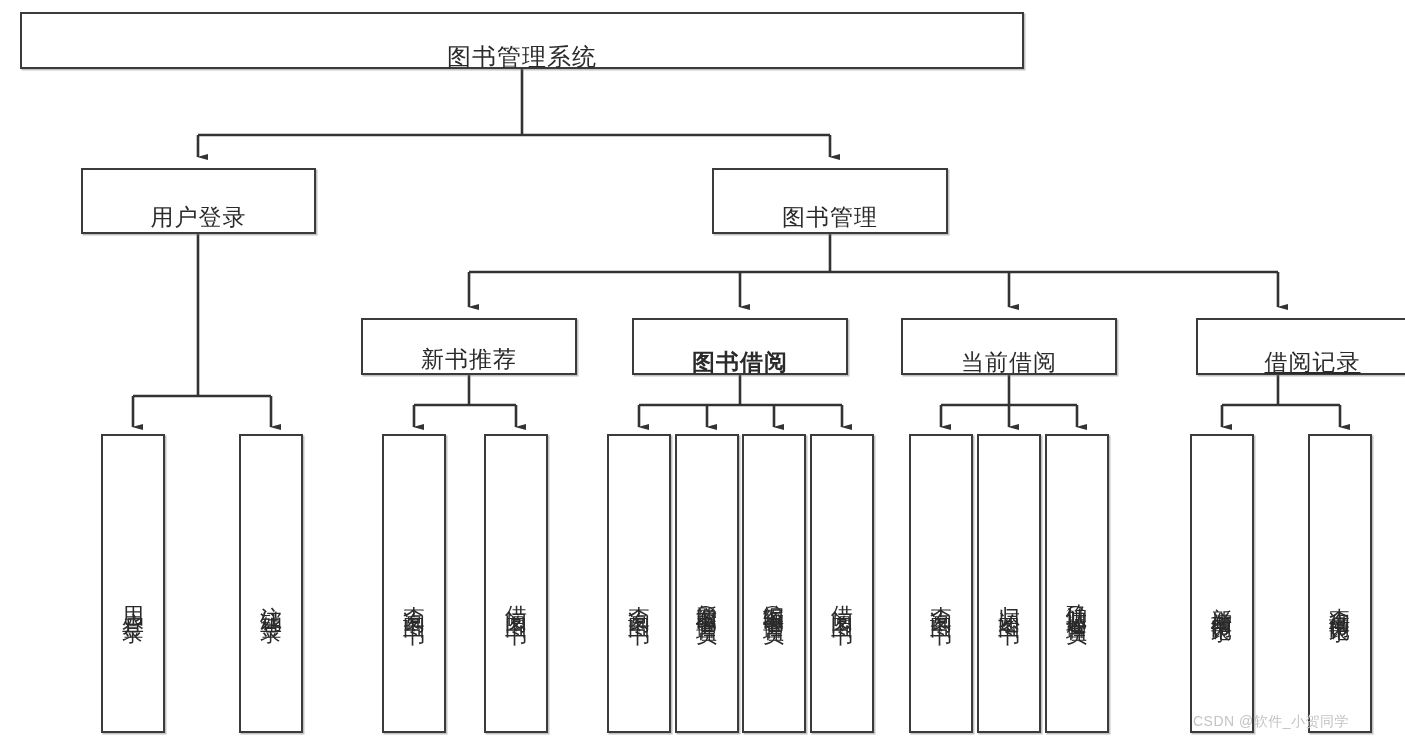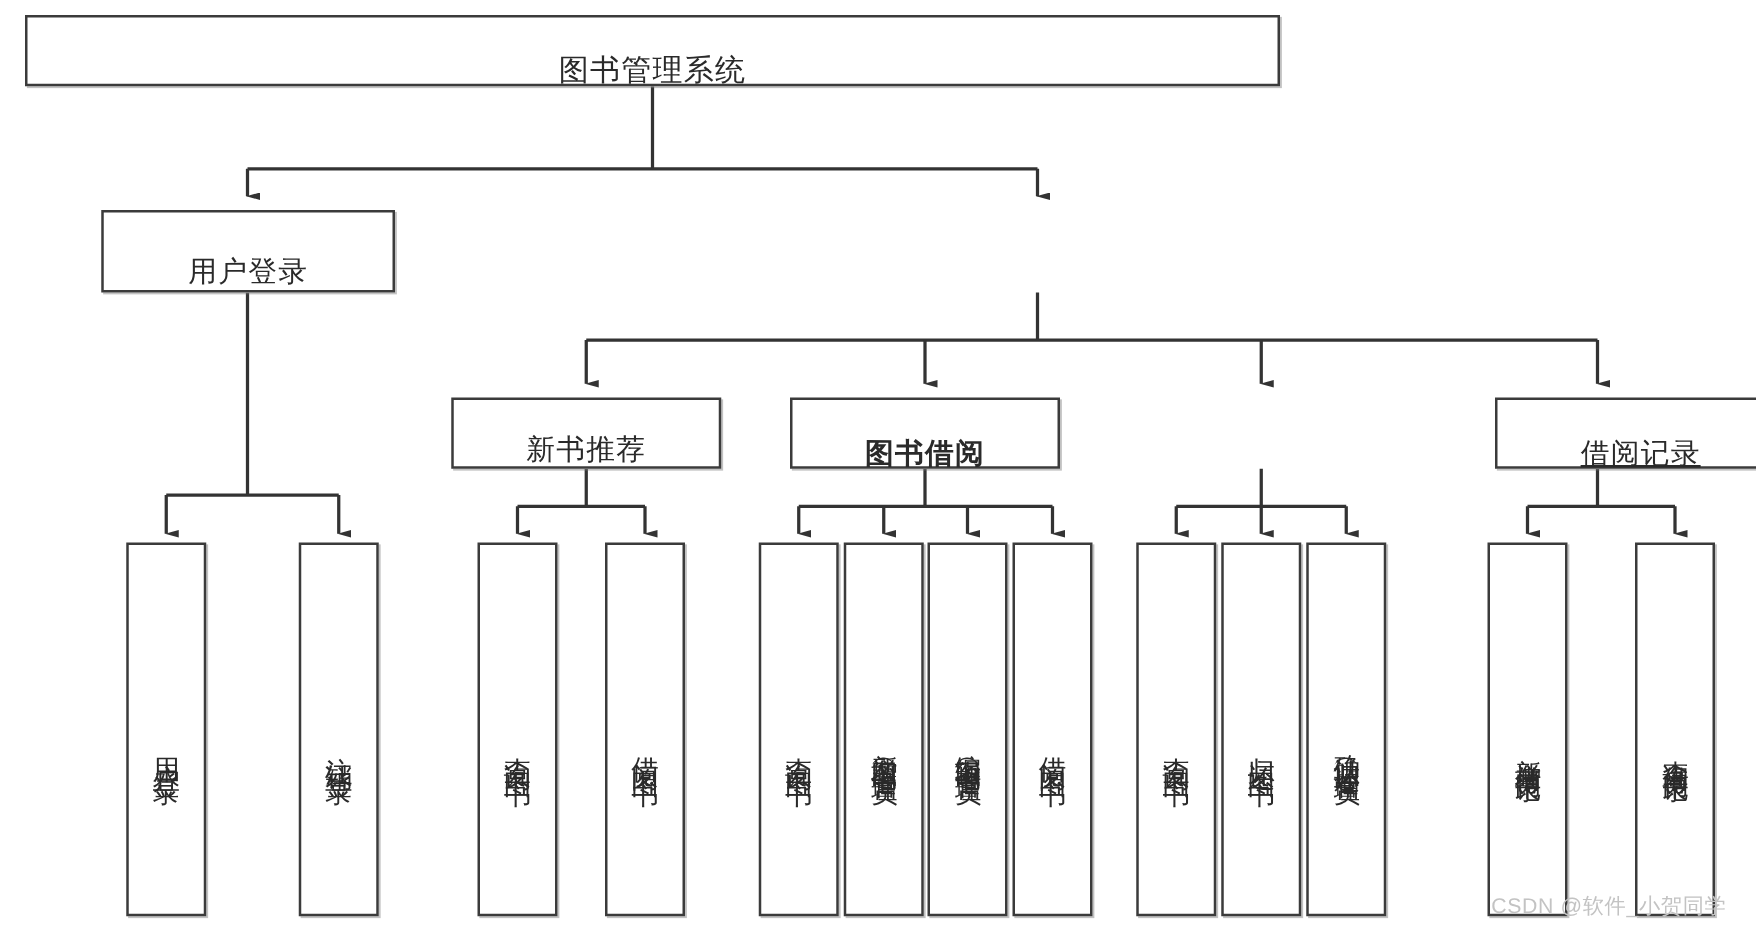--- a/index.html
+++ b/index.html
@@ -65,21 +65,21 @@
     max-height: 272px;
   }
   .node.vert.tall .label {
     font-size: 21px;
     letter-spacing: 3px;
     max-height: 282px;
   }
   .watermark {
     position: absolute;
     color: #c3c3c3;
-    font-size: 17px;
+    font-size: 14px;
     letter-spacing: 0.5px;
     white-space: nowrap;
     pointer-events: none;
   }
 </style>
 </head>
 <body>
 
 <div id="diagram-root">
 
@@ -134,29 +134,35 @@
   </svg>
 
   <div class="node horiz root" style="left:20px; top:12px; width:1004px; height:57px;">
     <span class="label">图书管理系统</span>
   </div>
 
   <div class="node horiz" style="left:81px; top:168px; width:235px; height:66px;">
     <span class="label">用户登录</span>
   </div>
 
+  <div class="node horiz" style="left:712px; top:168px; width:236px; height:66px;">
+    <span class="label">图书管理</span>
+  </div>
 
   <div class="node horiz" style="left:361px; top:318px; width:216px; height:57px;align-items:flex-end;">
     <span class="label">新书推荐</span>
   </div>
 
   <div class="node horiz" style="left:632px; top:318px; width:216px; height:57px;font-weight:bold;">
     <span class="label">图书借阅</span>
   </div>
 
+  <div class="node horiz" style="left:901px; top:318px; width:216px; height:57px;">
+    <span class="label">当前借阅</span>
+  </div>
 
   <div class="node horiz" style="left:1196px; top:318px; width:233px; height:57px;text-decoration:underline;">
     <span class="label">借阅记录</span>
   </div>
 
   <div class="node vert" style="left:101px; top:434px; width:64px; height:299px;">
     <span class="label">用户登录</span>
   </div>
 
   <div class="node vert" style="left:239px; top:434px; width:64px; height:299px;">

